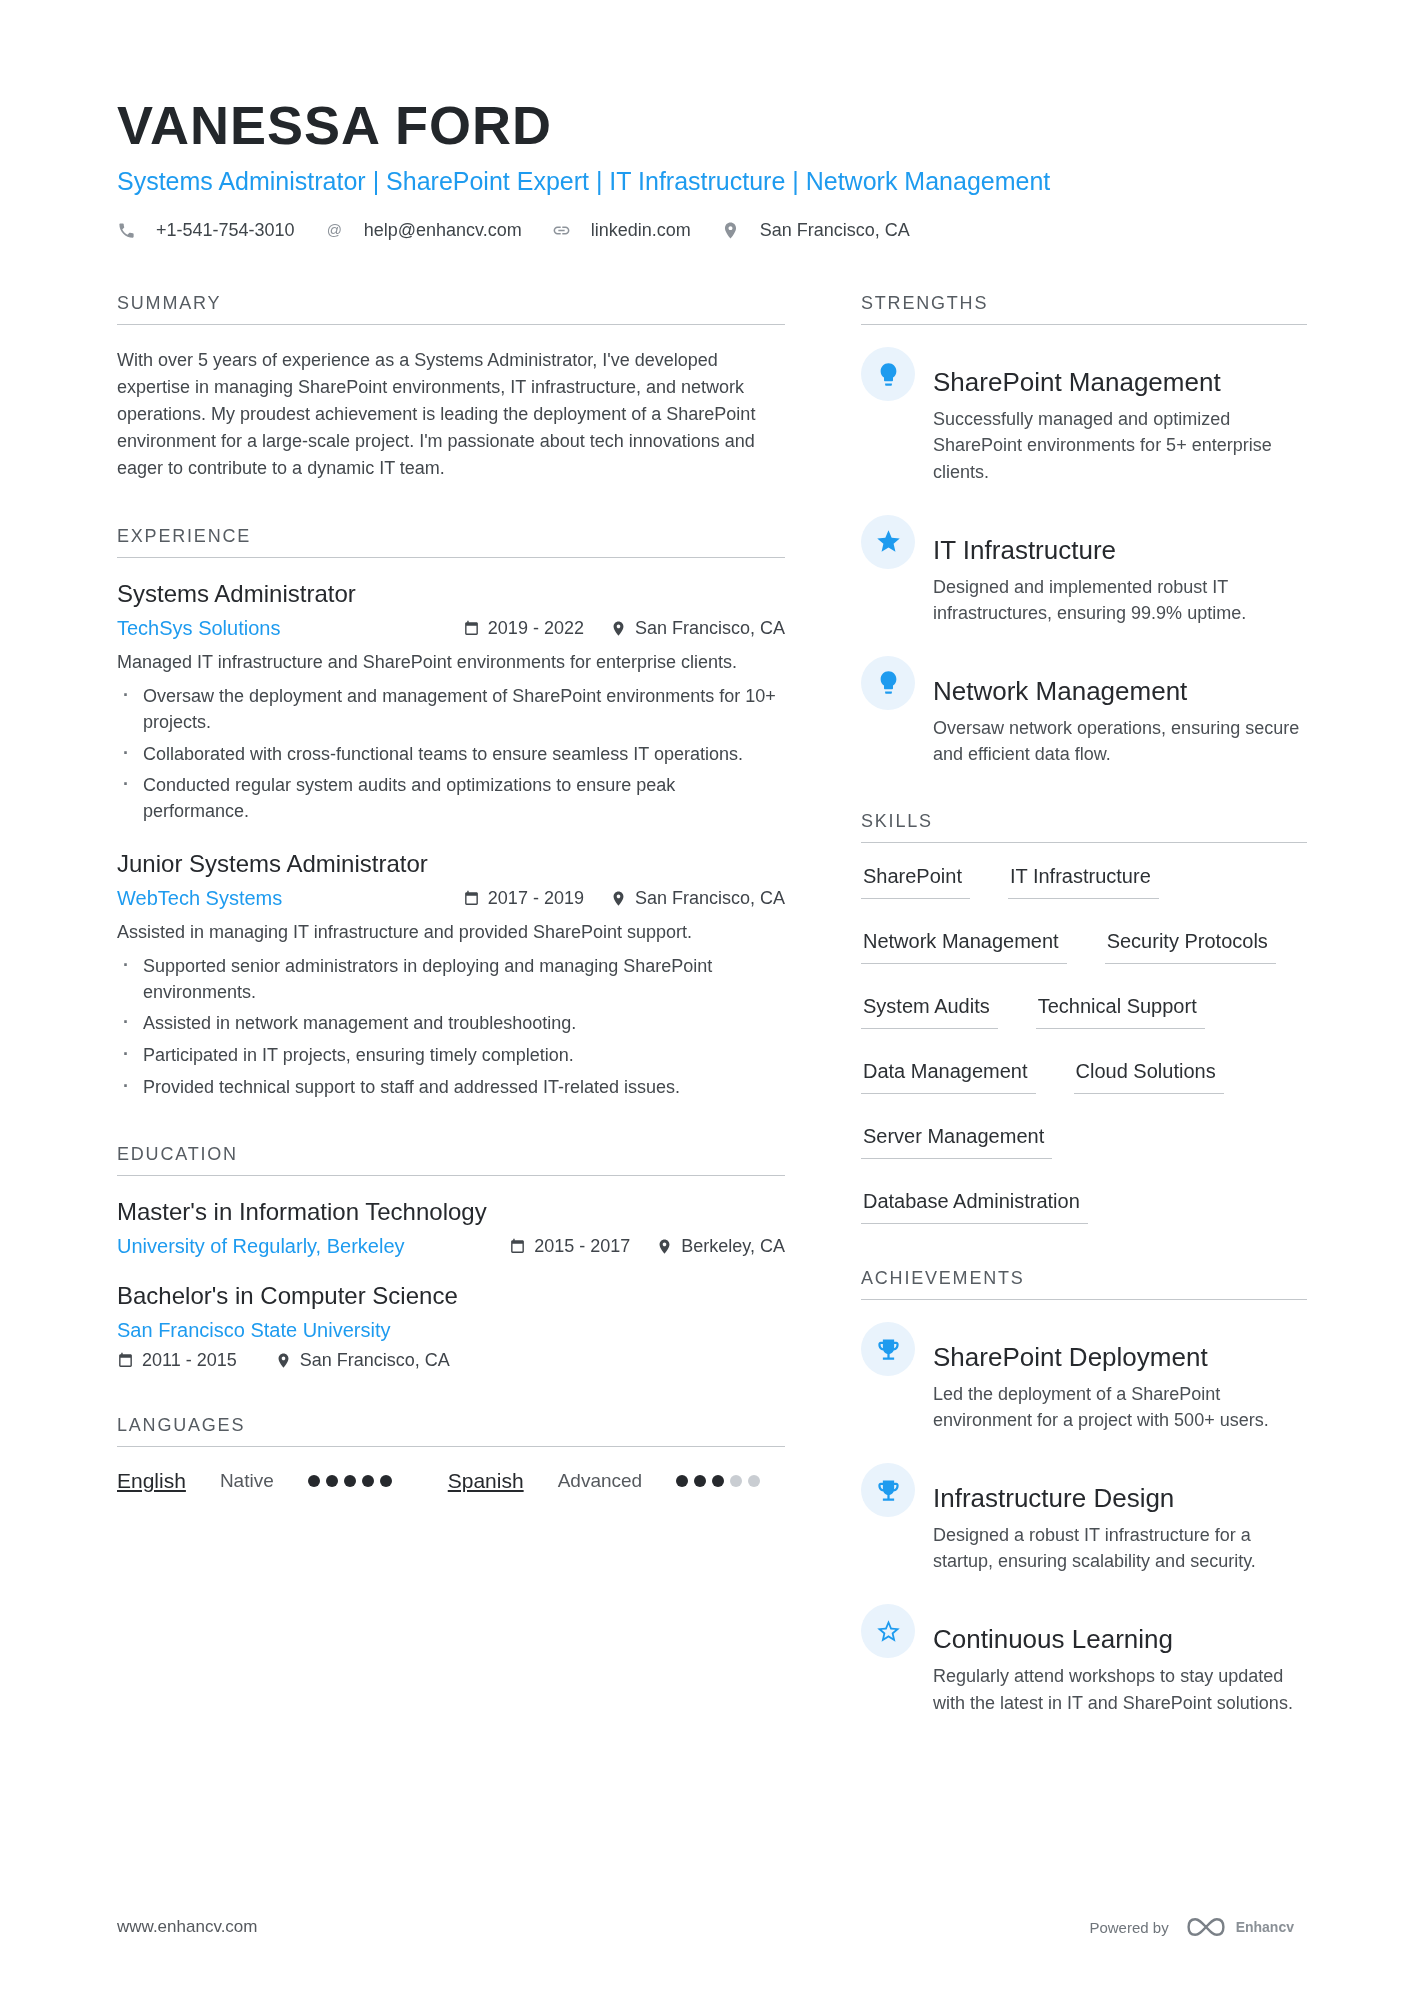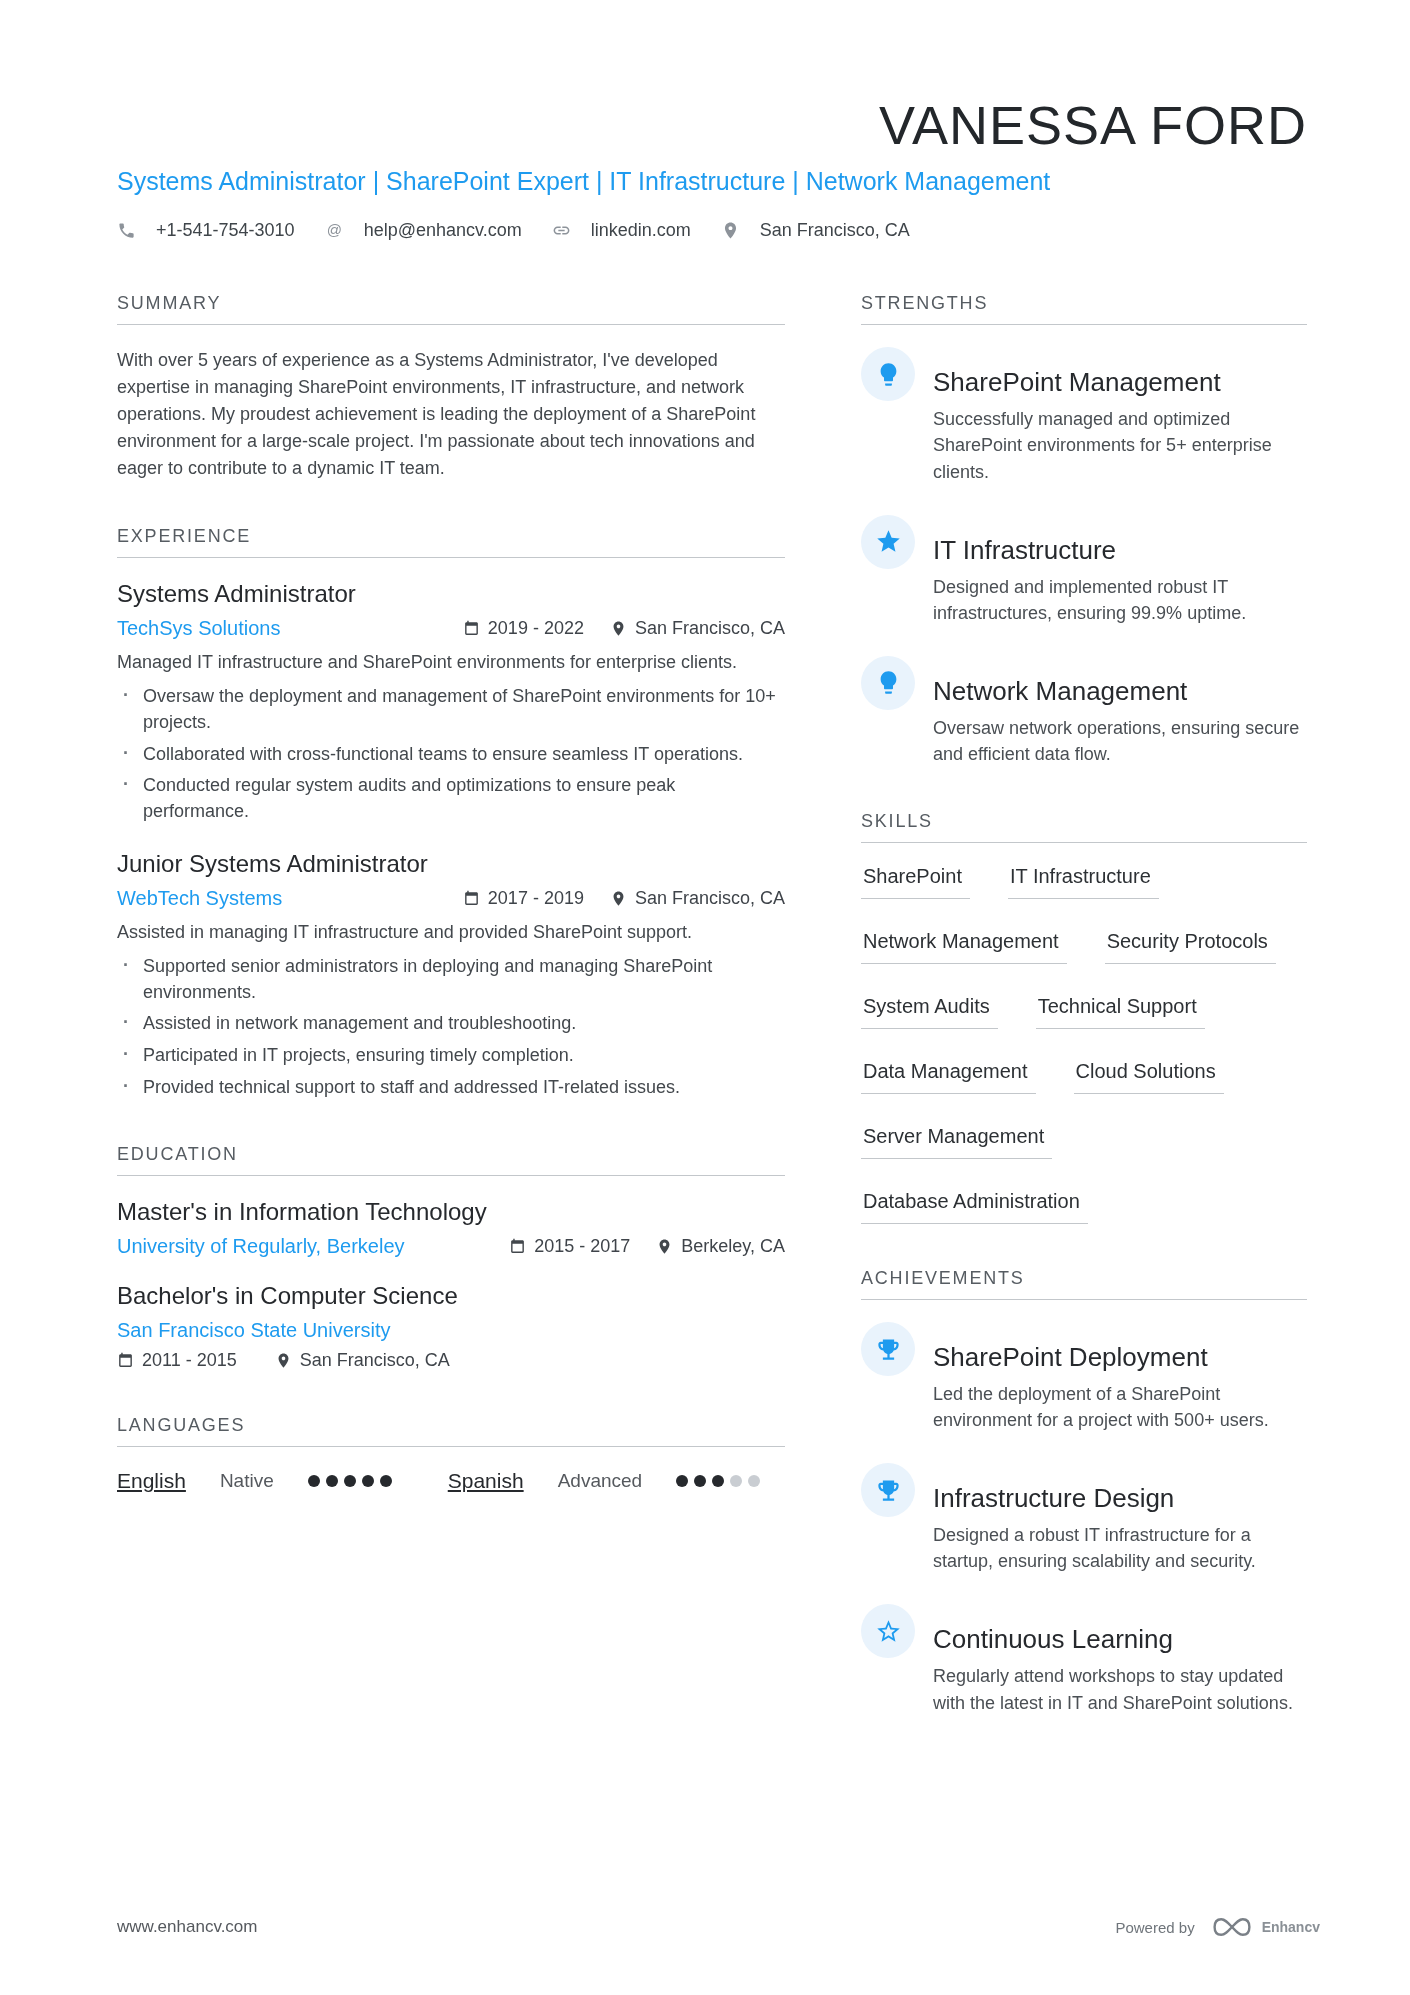--- a/index.html
+++ b/index.html
@@ -11,26 +11,25 @@
     background: #ffffff;
     font-family: "Liberation Sans", sans-serif;
     color: #43484d;
     padding: 96px 103px 0 117px;
     overflow: hidden;
   }
 
   
   .candidate-name {
     font-size: 54px;
-    font-weight: 400;
+    font-weight: 700;
     letter-spacing: 1px;
     color: #23272b;
     line-height: 1.1;
     margin-bottom: 12px;
-    text-align: right;
   }
   .candidate-title {
     font-size: 25px;
     font-weight: 500;
     color: #1e9bef;
     margin-bottom: 24px;
   }
   .contacts { display: flex; align-items: center; gap: 30px; font-size: 18px; color: #3f454a; margin-bottom: 52px; }
   .contact { display: flex; align-items: center; gap: 20px; justify-content: flex-end; }
   .contact .icon { width: 19px; height: 19px; color: #8d939a; flex: 0 0 auto; }
@@ -93,21 +92,21 @@
   
   .skills { display: flex; flex-wrap: wrap; column-gap: 38px; row-gap: 31px; }
   .skill {
     font-size: 20px; color: #2c3034;
     padding: 0 8px 10px 2px;
     border-bottom: 1px solid #c3c7cb;
   }
 
   
   .footer {
-    position: absolute; left: 117px; right: 90px; bottom: 56px;
+    position: absolute; left: 117px; right: 116px; bottom: 56px;
     display: flex; align-items: center; justify-content: space-between;
   }
   .footer-site { font-size: 17px; color: #55595e; }
   .powered { display: flex; align-items: center; gap: 16px; }
   .powered-label { font-size: 15px; color: #6f757b; }
   .brand { display: flex; align-items: center; gap: 9px; color: #878d93; }
   .brand .icon { width: 42px; height: 24px; color: #7a8087; }
   .brand-name { font-size: 14px; color: #8a9096; font-weight: bold; }
 
   .icon svg { display: block; width: 100%; height: 100%; }

